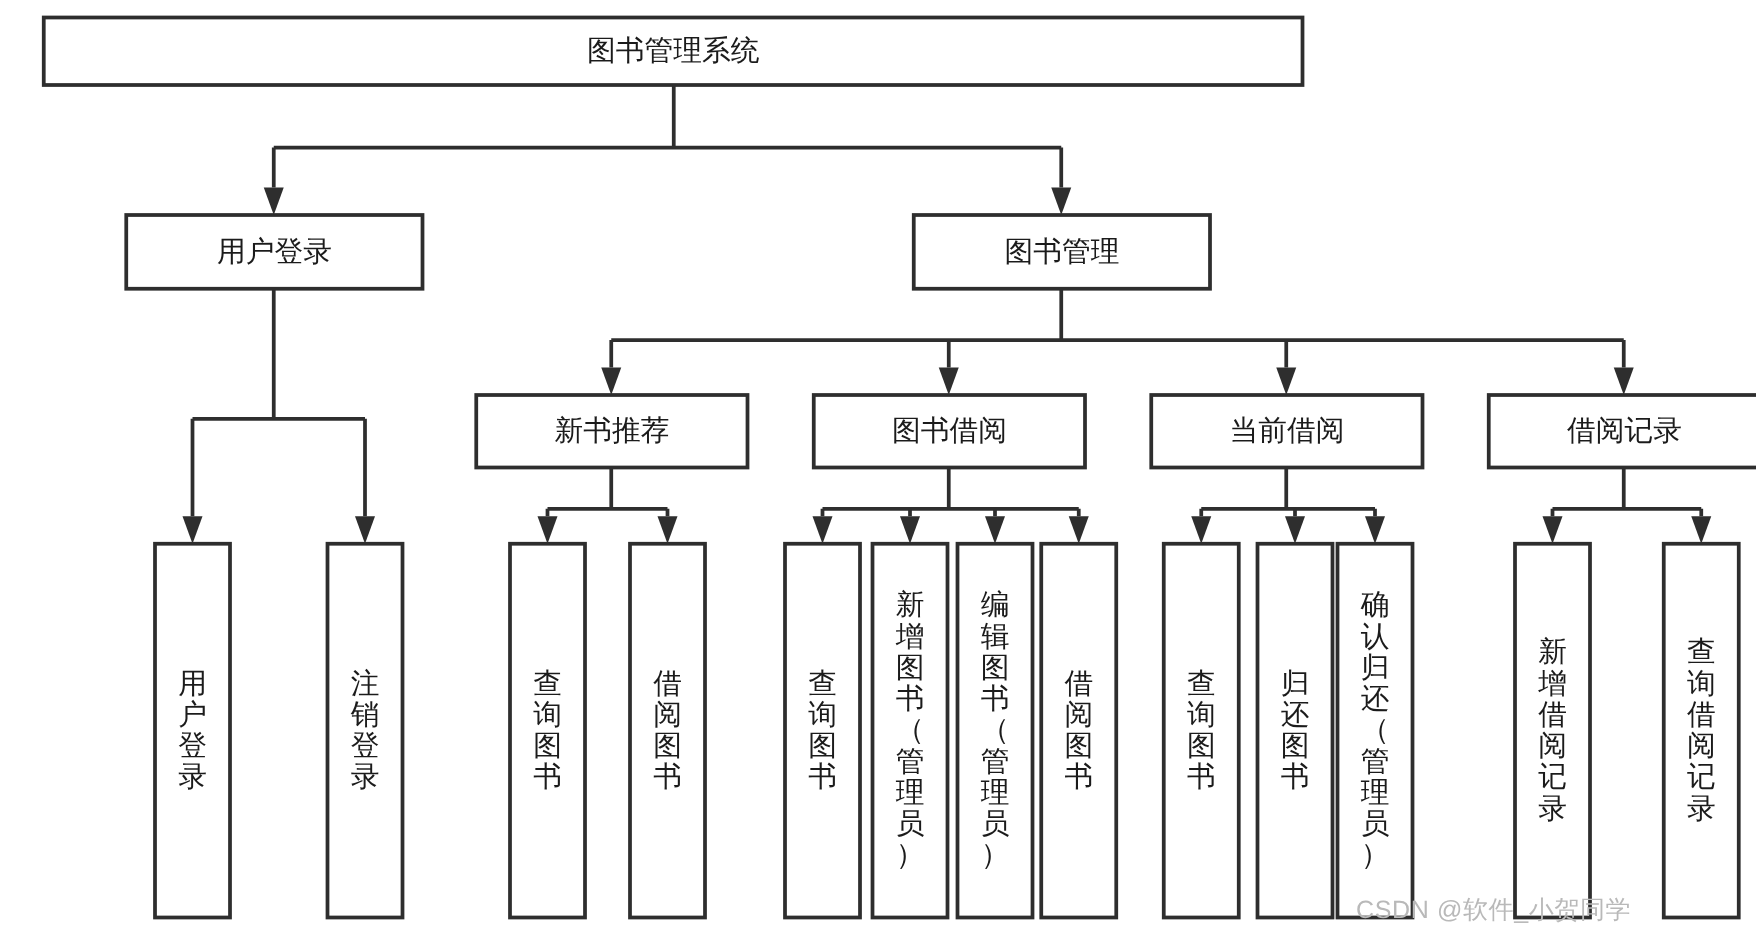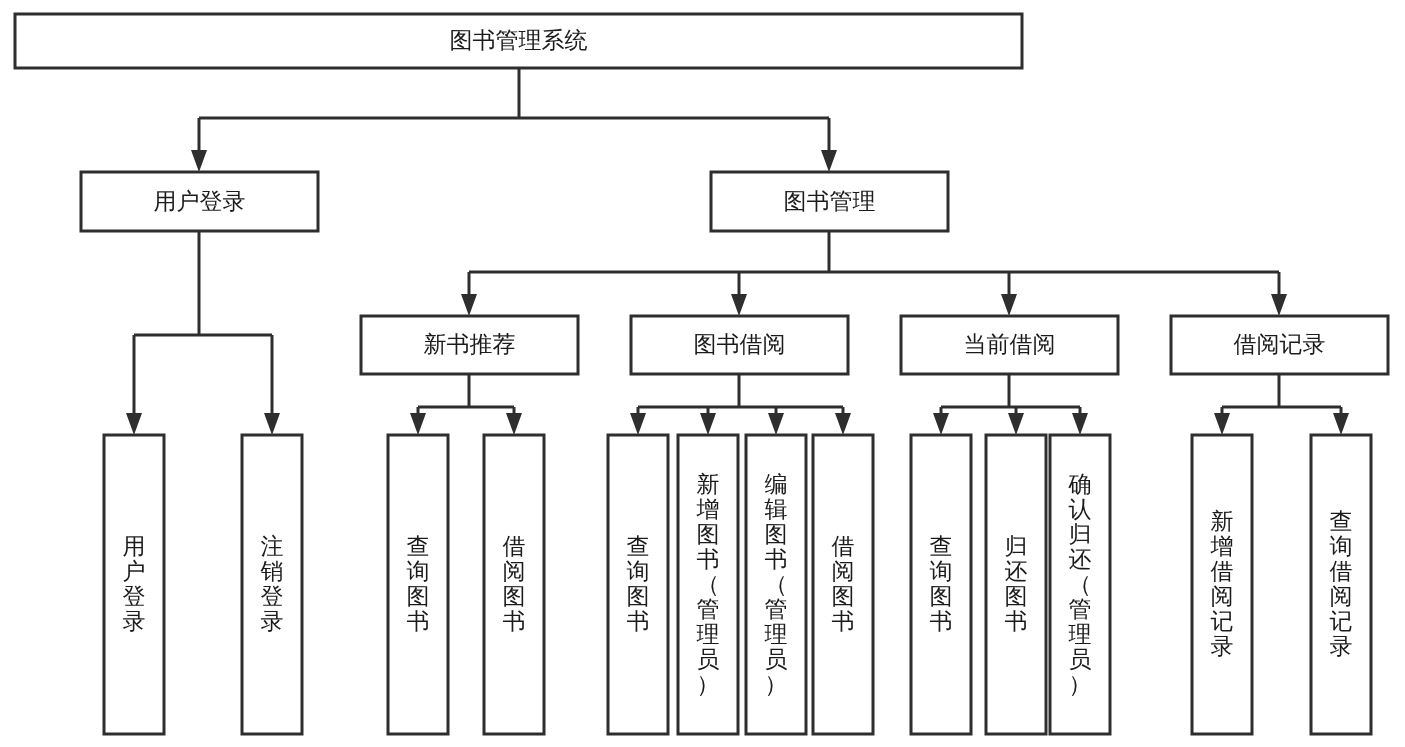--- a/index.html
+++ b/index.html
@@ -12,20 +12,21 @@
     height: 747px;
     font-family: "Liberation Sans", "DejaVu Sans", sans-serif;
     overflow: hidden;
     position: relative;
   }
   #diagram-root {
     position: relative;
     width: 1299px;
     height: 747px;
     background: #ffffff;
+    margin-left: 20px;
   }
   svg#tree-svg {
     position: absolute;
     left: 0;
     top: 0;
     width: 1405px;
     height: 747px;
     display: block;
   }
   .node-box {
@@ -218,13 +219,14 @@
         <g>
           <rect x="1192" y="435" width="60" height="299" class="node-box"></rect>
           <text x="1222" y="529" class="node-label-v"><tspan x="1222" dy="0">新</tspan><tspan x="1222" dy="25">增</tspan><tspan x="1222" dy="25">借</tspan><tspan x="1222" dy="25">阅</tspan><tspan x="1222" dy="25">记</tspan><tspan x="1222" dy="25">录</tspan></text>
         </g>
         <g>
           <rect x="1311" y="435" width="60" height="299" class="node-box"></rect>
           <text x="1341" y="529" class="node-label-v"><tspan x="1341" dy="0">查</tspan><tspan x="1341" dy="25">询</tspan><tspan x="1341" dy="25">借</tspan><tspan x="1341" dy="25">阅</tspan><tspan x="1341" dy="25">记</tspan><tspan x="1341" dy="25">录</tspan></text>
         </g>
       </g>
   </svg>
+  <div class="watermark">CSDN @软件_小贺同学</div>
 </div>
 
 </body></html>

